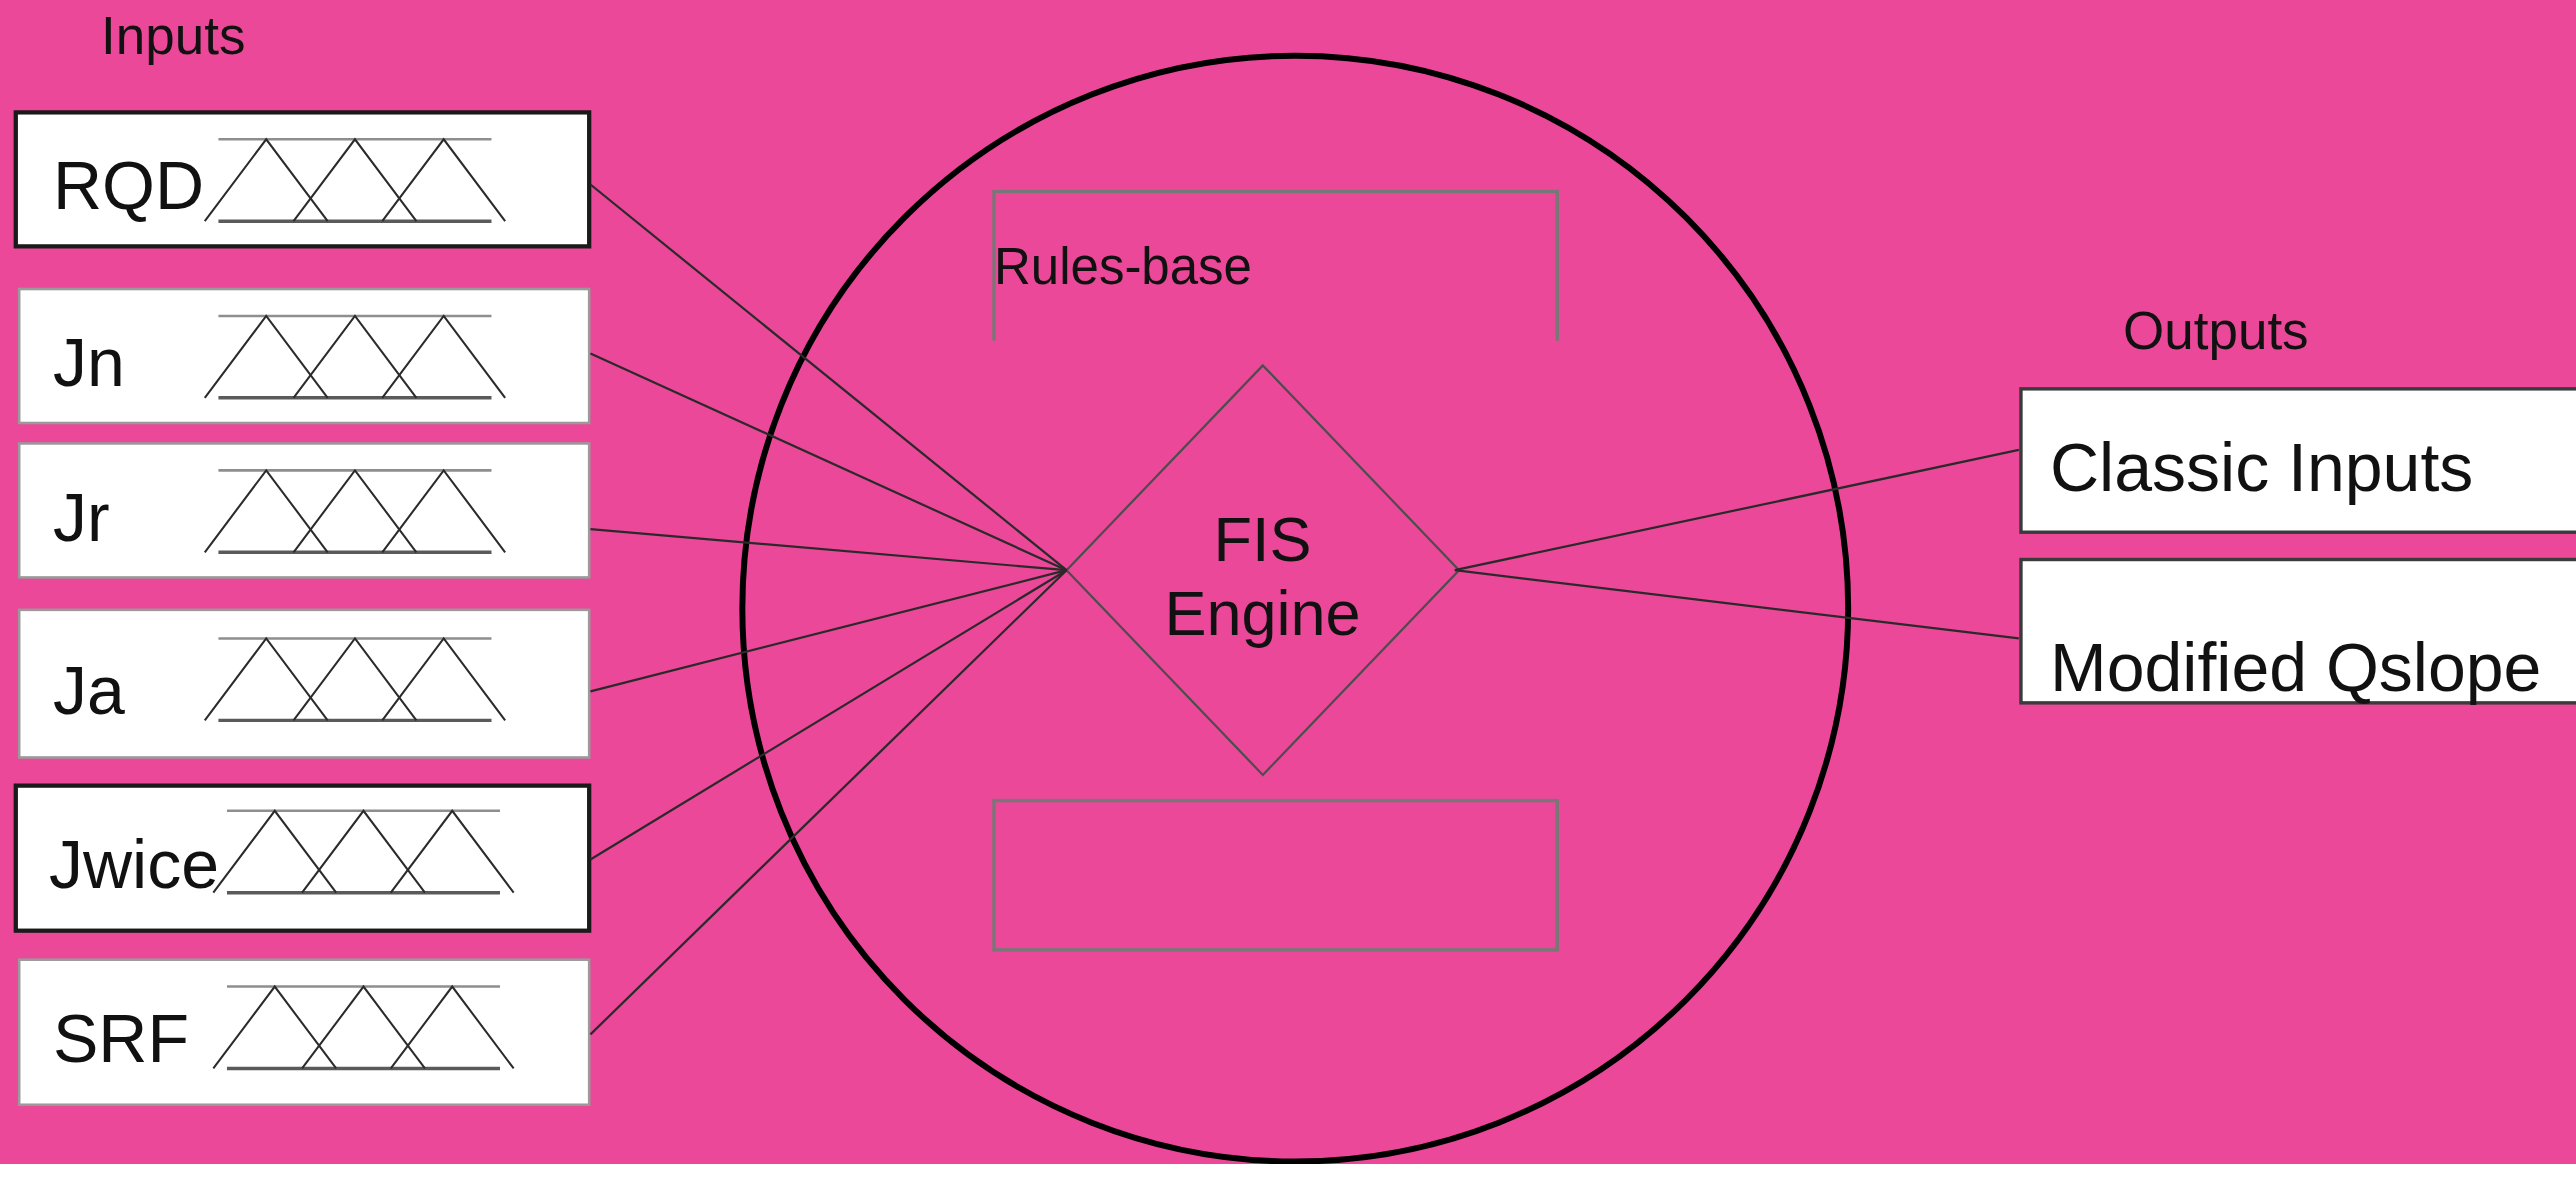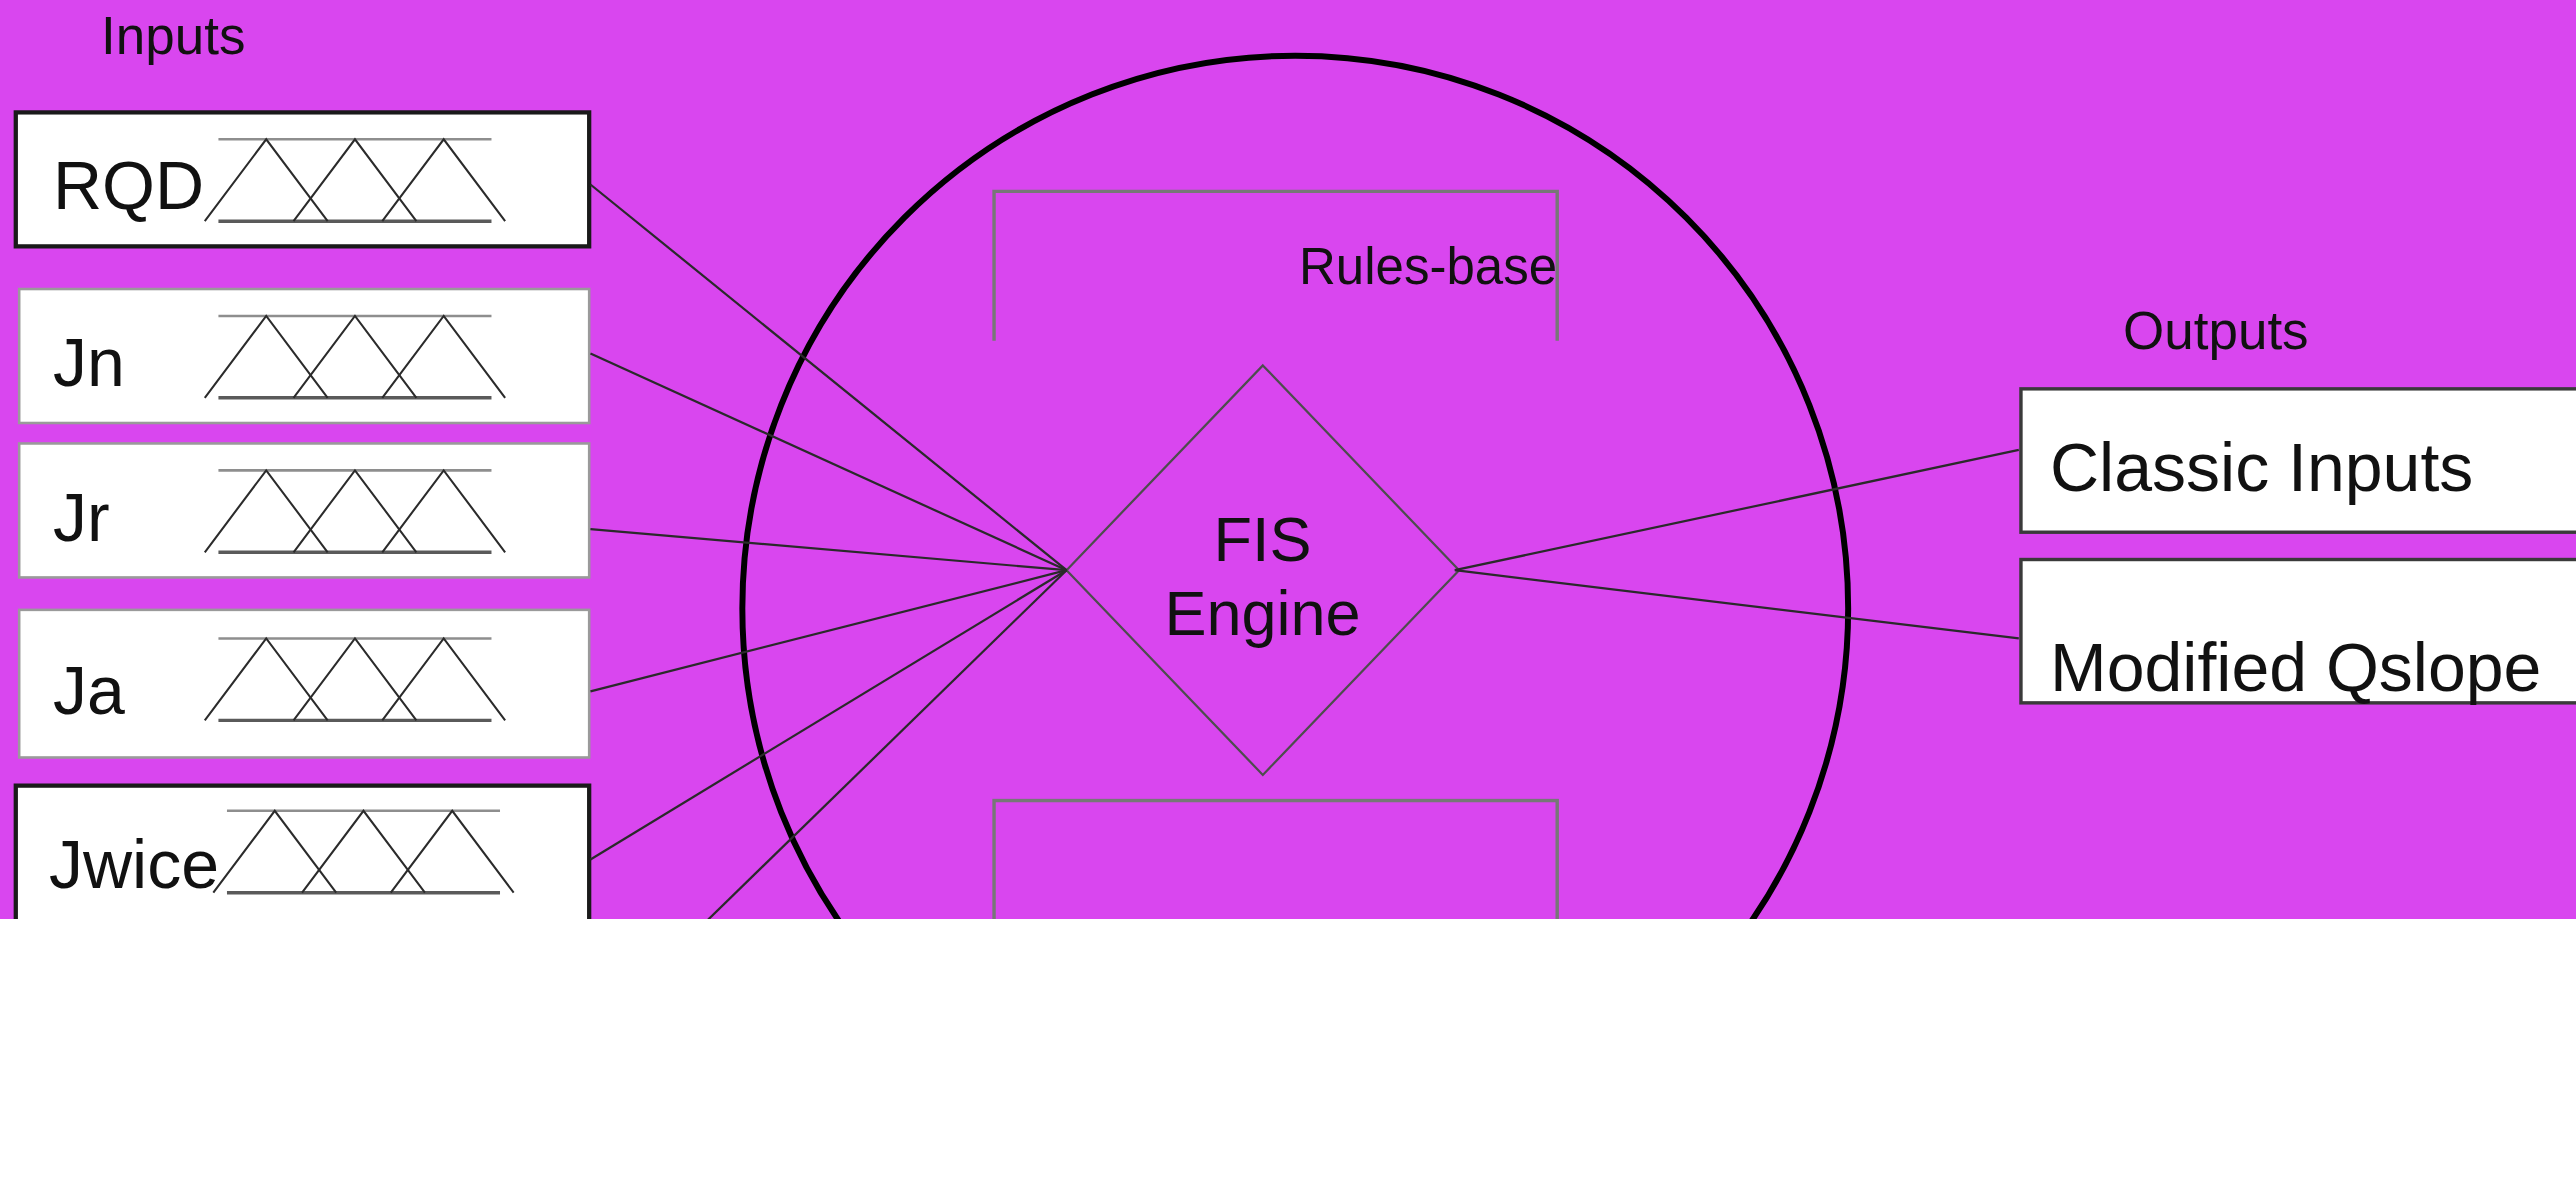--- a/index.html
+++ b/index.html
@@ -8,22 +8,22 @@
     padding: 0;
     background: #ffffff;
   }
   body {
     font-family: "Liberation Sans", sans-serif;
     color: #000000;
   }
   #stage {
     position: relative;
     width: 2576px;
-    height: 919px;
-    background: #d946ef;
+    height: 1164px;
+    background: #ec4899;
     overflow: hidden;
   }
   svg.layer {
     position: absolute;
     left: 0;
     top: 0;
     width: 2576px;
     height: 1189px;
     pointer-events: none;
   }
@@ -113,21 +113,21 @@
   <div class="lbl section-title" id="inputs-heading" style="left: 101px; top: 8.5px;">Inputs</div>
   <div class="lbl section-title" id="outputs-heading" style="left: 2123px; top: 304px;">Outputs</div>
 
   <div class="lbl box-label" id="in-label-0" style="left: 53px; top: 151px;">RQD</div>
   <div class="lbl box-label" id="in-label-1" style="left: 53px; top: 328px;">Jn</div>
   <div class="lbl box-label" id="in-label-2" style="left: 53px; top: 483px;">Jr</div>
   <div class="lbl box-label" id="in-label-3" style="left: 53px; top: 656px;">Ja</div>
   <div class="lbl box-label" id="in-label-4" style="left: 49px; top: 830px;">Jwice</div>
   <div class="lbl box-label" id="in-label-5" style="left: 53px; top: 1004px;">SRF</div>
 
-  <div class="lbl node-label" id="rules-base-label" style="left: 994px; top: 241px; width: 563px; text-align: right;">Rules-base</div>
+  <div class="lbl node-label" id="rules-base-label" style="left: 994px; top: 241px; width: 563px; text-align: left;">Rules-base</div>
   <div class="lbl fis-label" id="fis-label" style="left: 1109px; top: 502px; width: 307px; text-align: center;">
     <span>FIS</span><br>
     <span>Engine</span>
   </div>
 
   <div class="lbl box-label" id="out-label-0" style="left: 2050px; top: 433px;">Classic Inputs</div>
   <div class="lbl box-label" id="out-label-1" style="left: 2050px; top: 633px;">Modified Qslope</div>
 
 </div>
 

